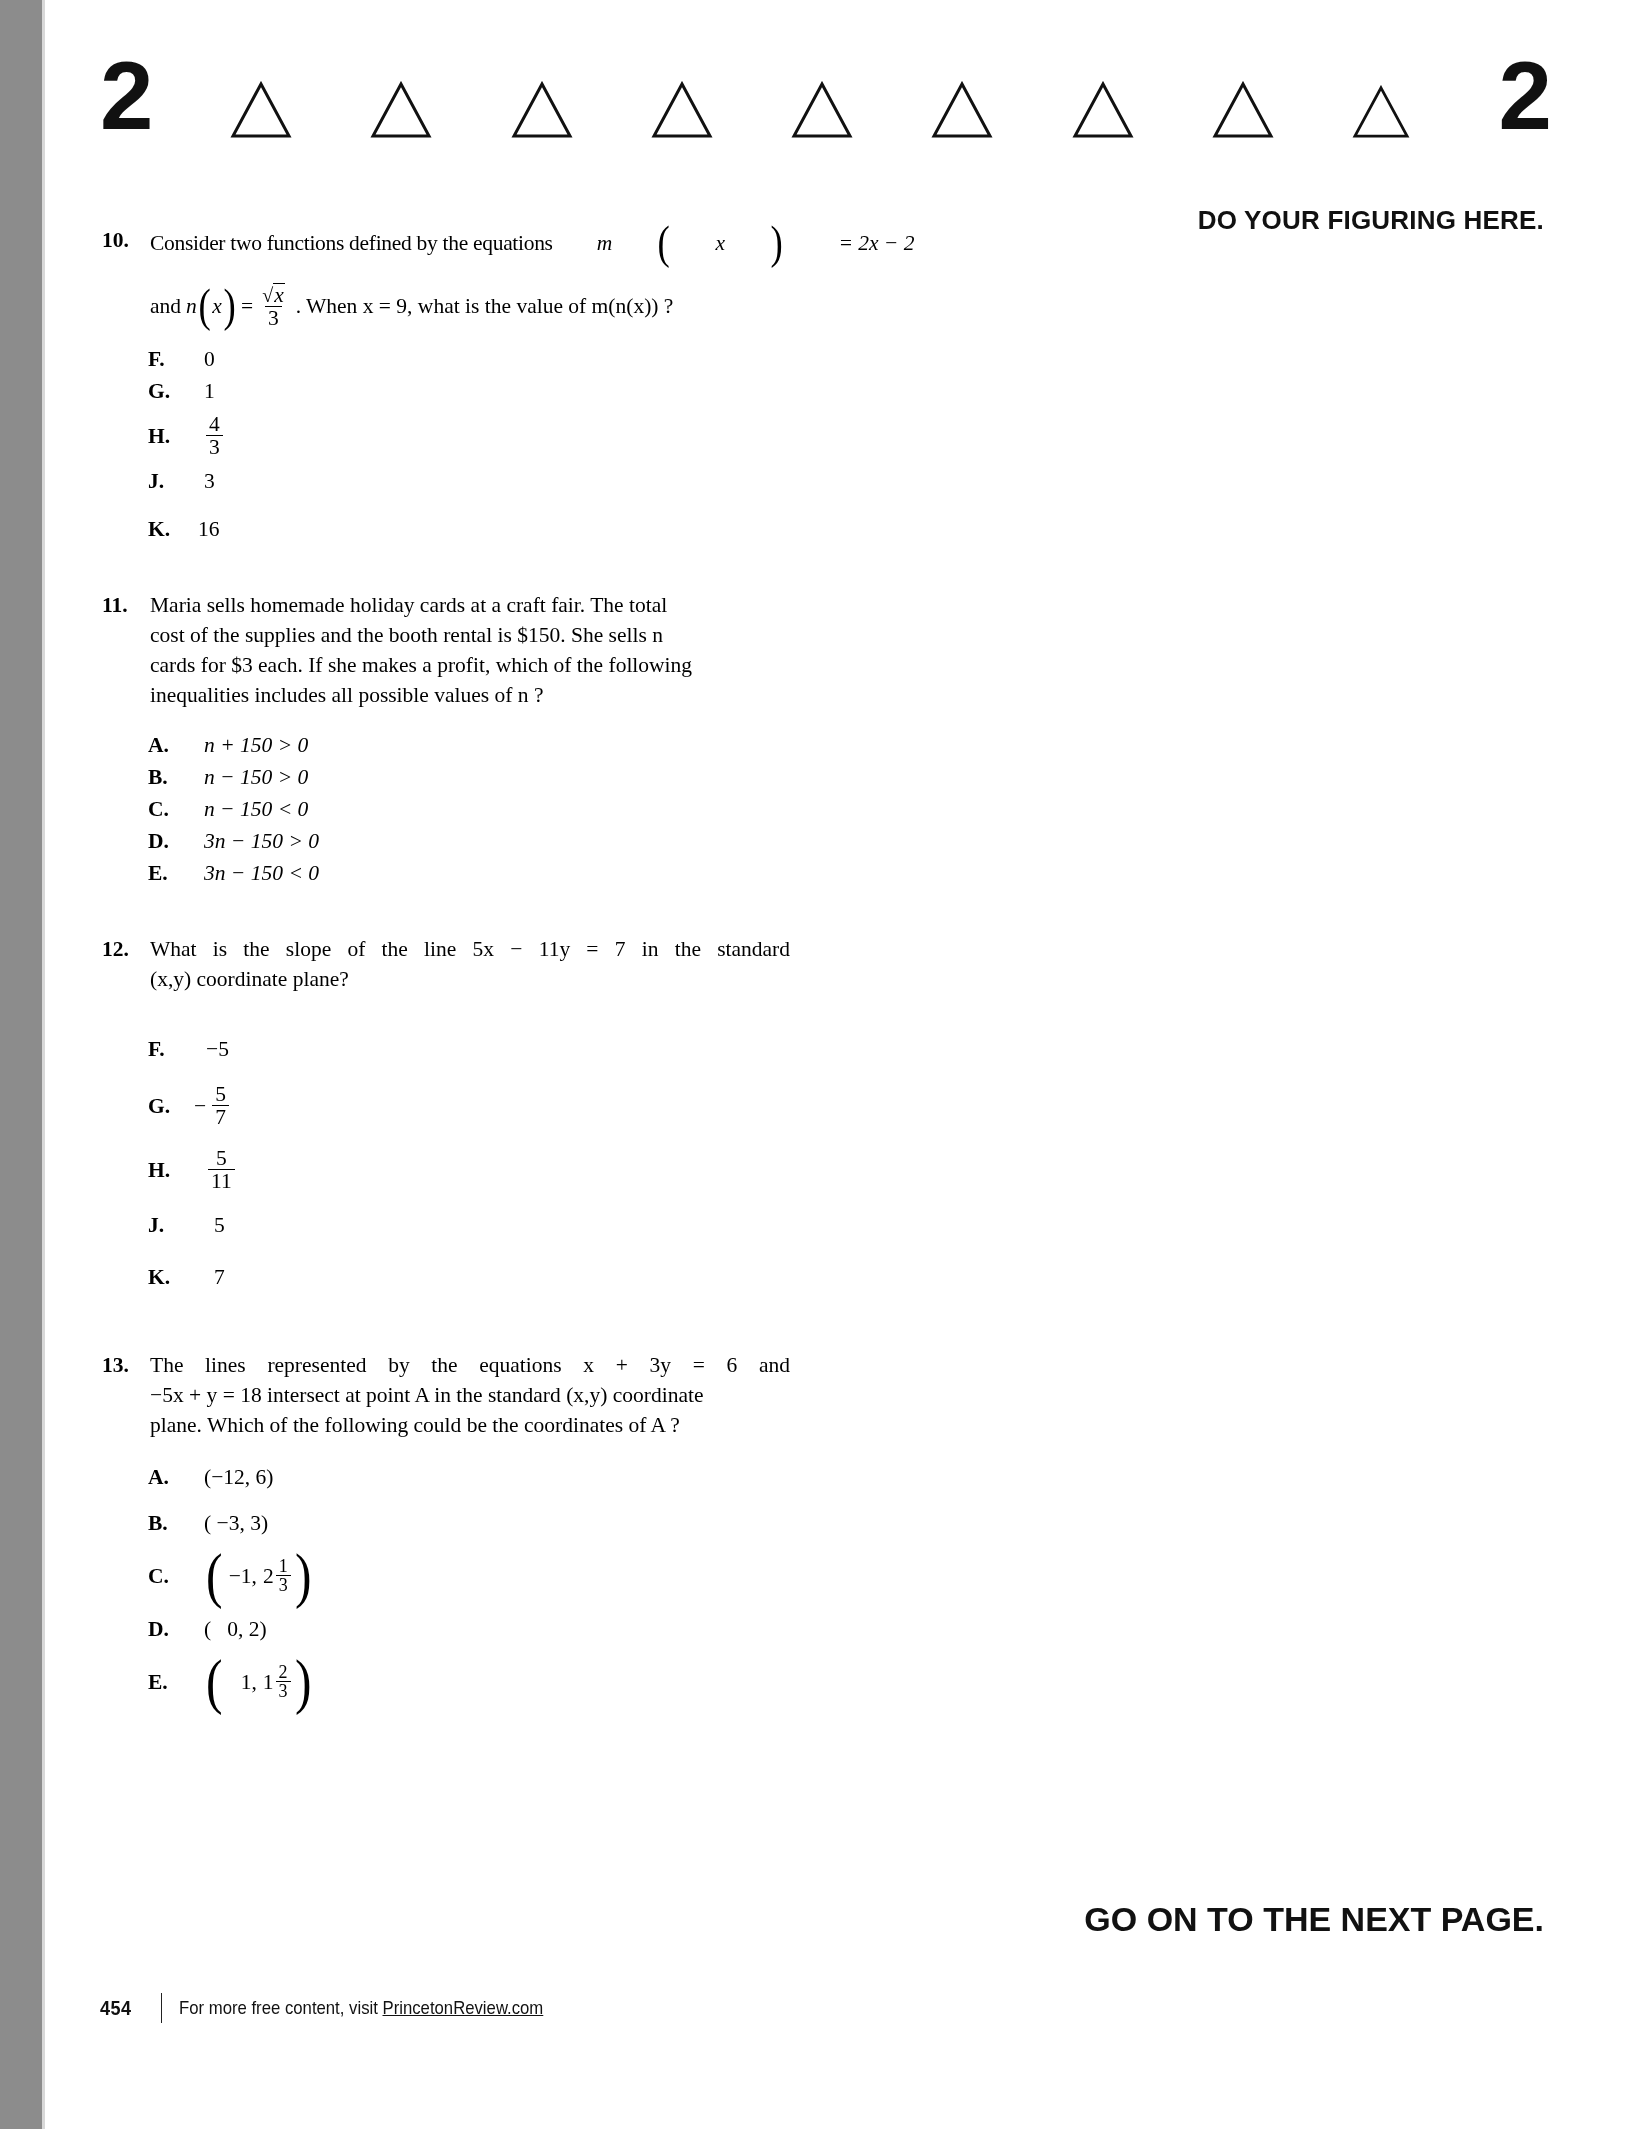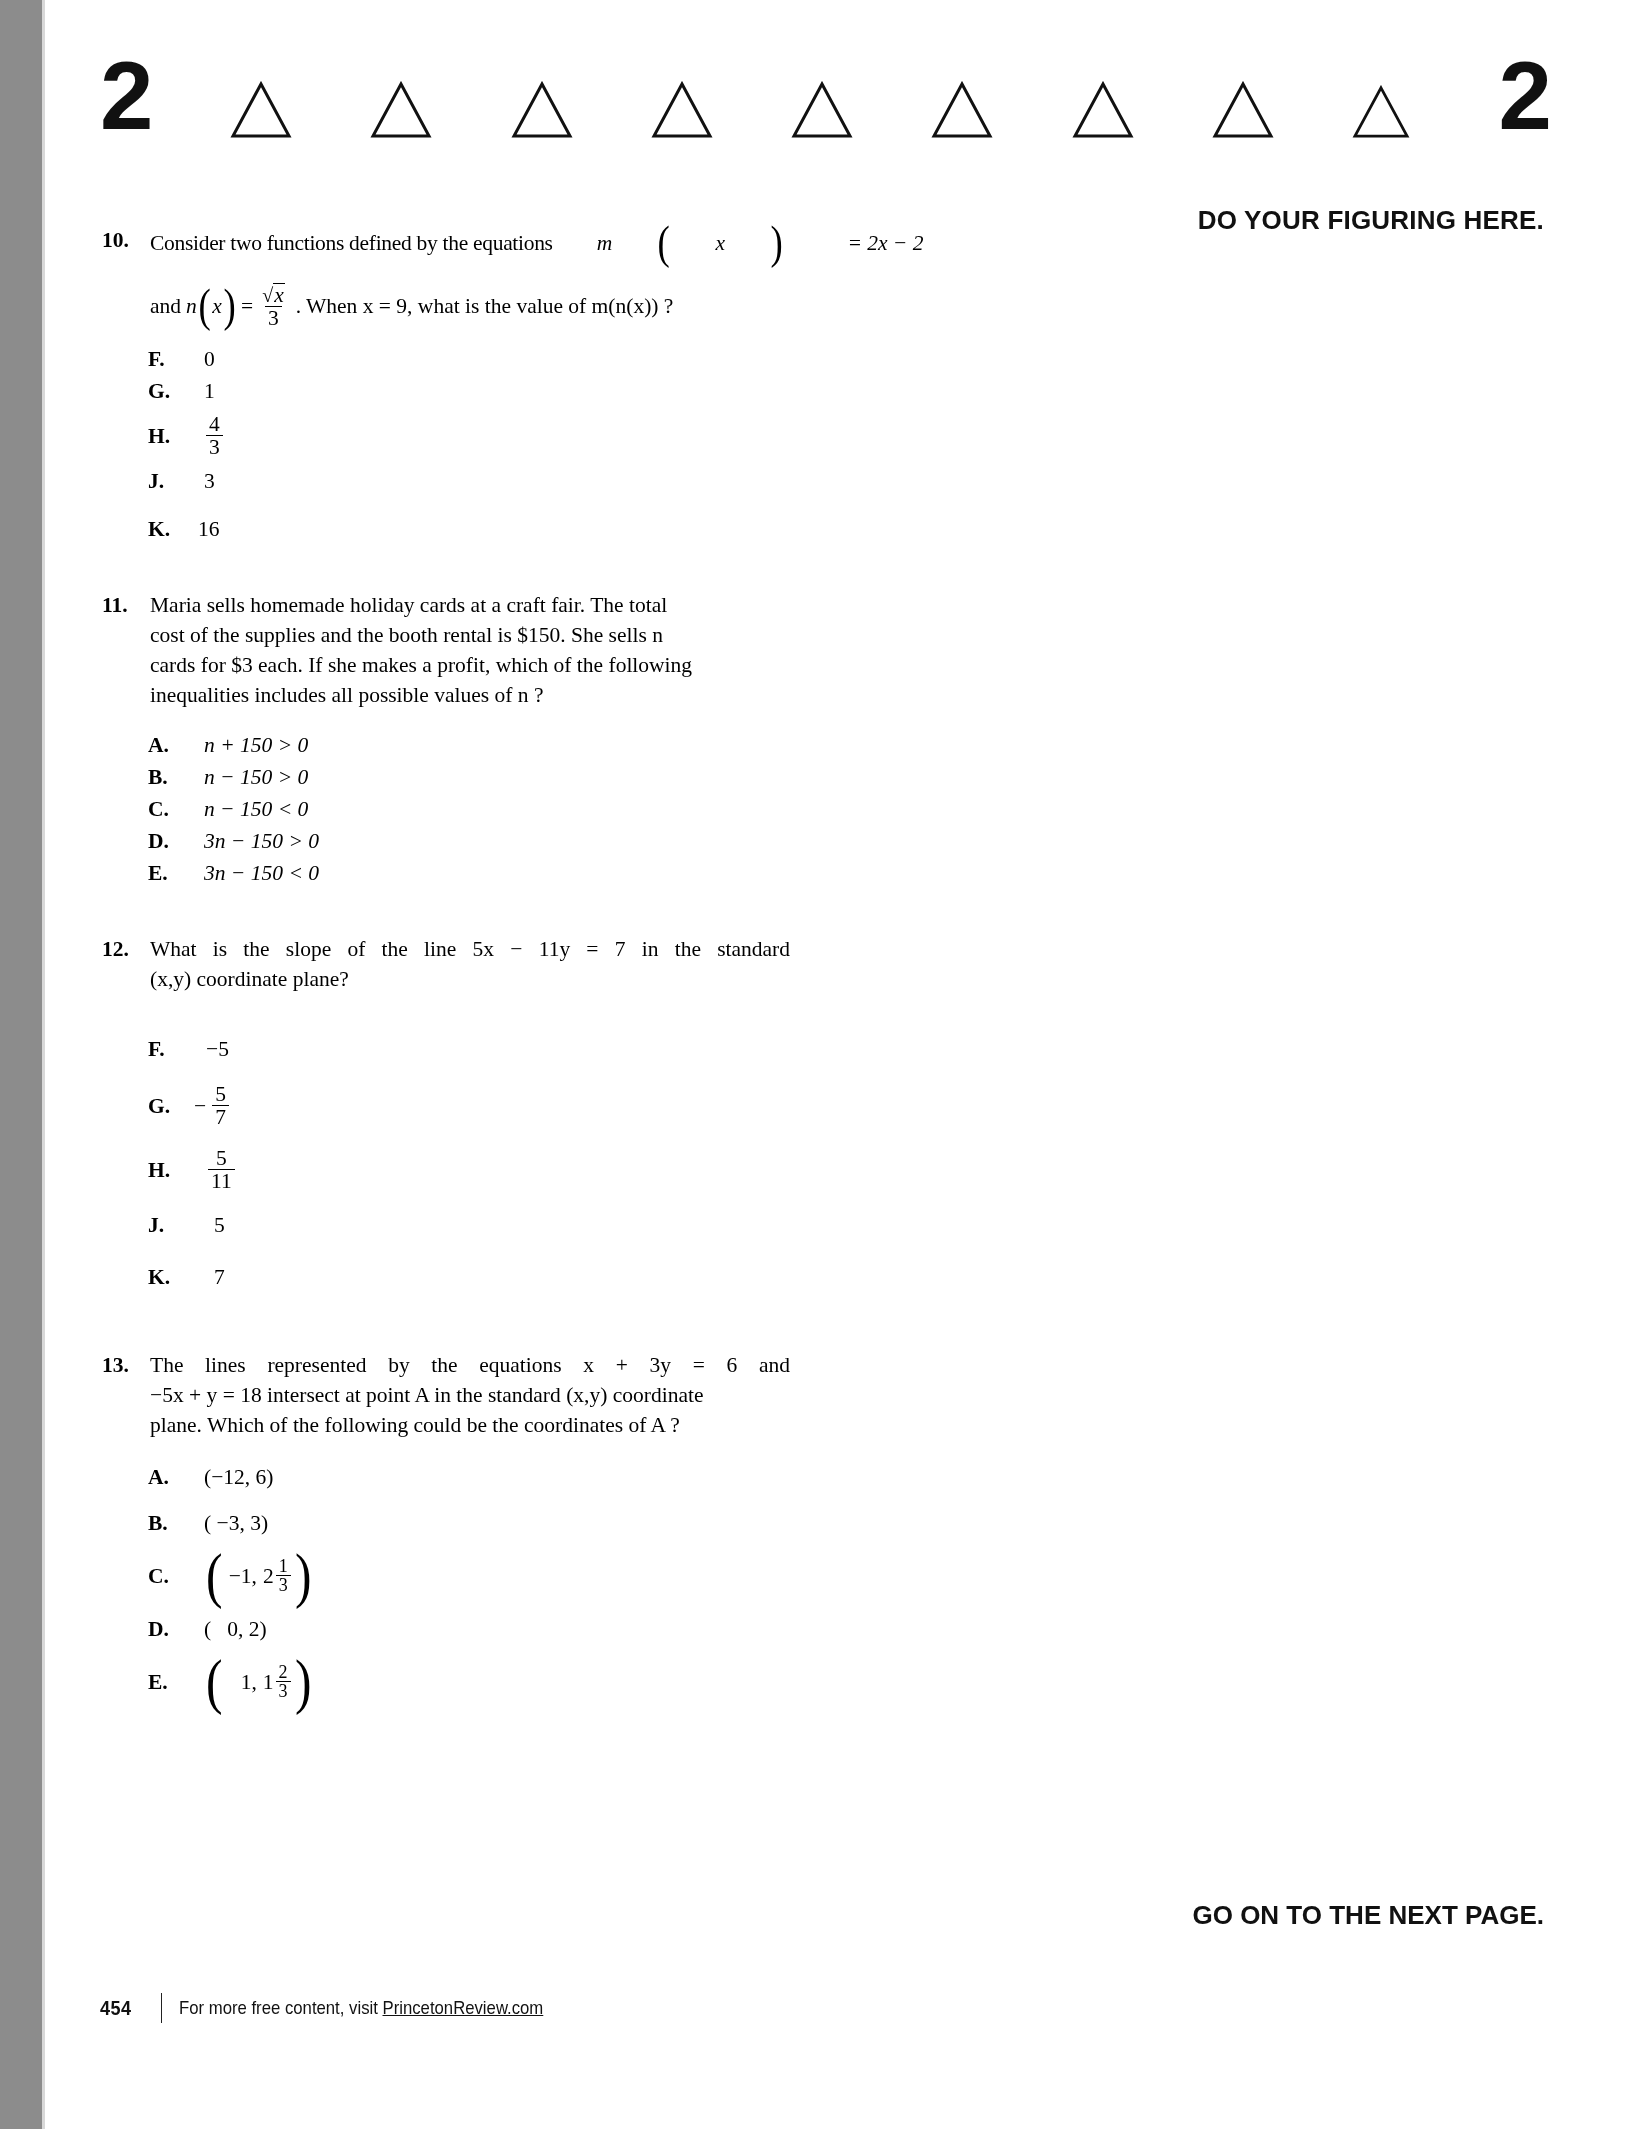--- a/index.html
+++ b/index.html
@@ -169,21 +169,21 @@
     align-items: center;
   }
 
   
   .goon {
     position: absolute;
     right: 96px;
     top: 1900px;
     font-family: "Liberation Sans", sans-serif;
     font-weight: bold;
-    font-size: 26px;
+    font-size: 34px;
     color: #111;
   }
   .footer {
     position: absolute;
     left: 100px;
     top: 1993px;
     display: flex;
     align-items: center;
     font-family: Liberation Sans, sans-serif;
   }
@@ -262,21 +262,21 @@
     <div class="q" style="margin-bottom:46px;">
       <div class="q-head">
         <div class="q-num">10.</div>
         <div class="q-body">
           <p class="just-all" style="display:flex;align-items:center;white-space:nowrap;">
             <span style="letter-spacing:-0.3px;">Consider two functions defined by the equations </span>
             <span class="mathspan">m</span>
               <span class="bigparen">(</span>
               <span class="mathspan">x</span>
               <span class="bigparen">)</span>
-              <span class="mathspan" style="margin-left:19px;">= 2x − 2</span>
+              <span class="mathspan" style="margin-left:10px;">= 2x − 2</span>
           </p>
           <p style="display:flex;align-items:center;margin-top:21px;white-space:nowrap;">
             <span>and </span>
             <span class="mathspan" style="margin-left:5px;">n</span>
               <span class="bigparen">(</span>
               <span class="mathspan">x</span>
               <span class="bigparen">)</span>
               <span style="margin:0 4px;">=</span>
             <span class="frac">
               <span class="num radical">

